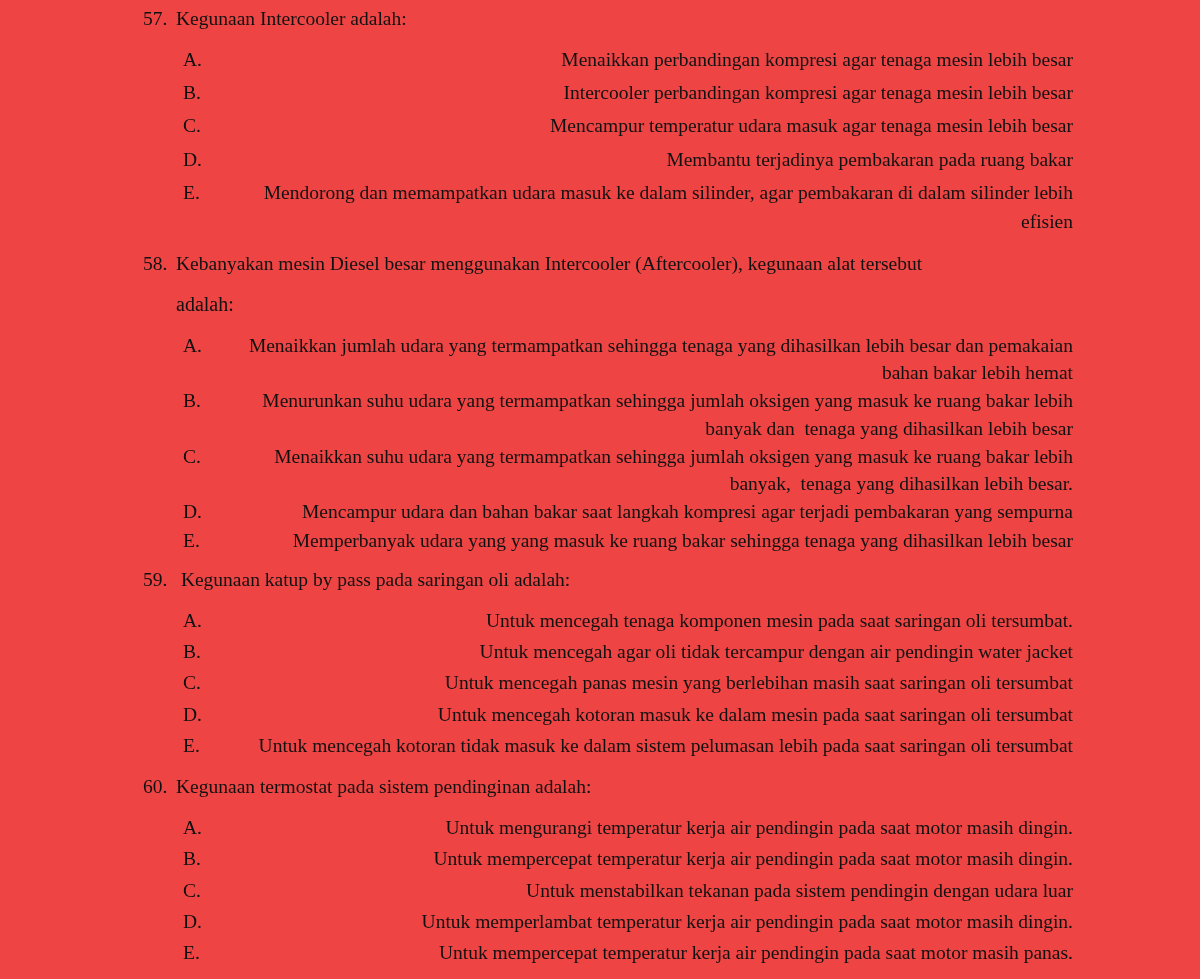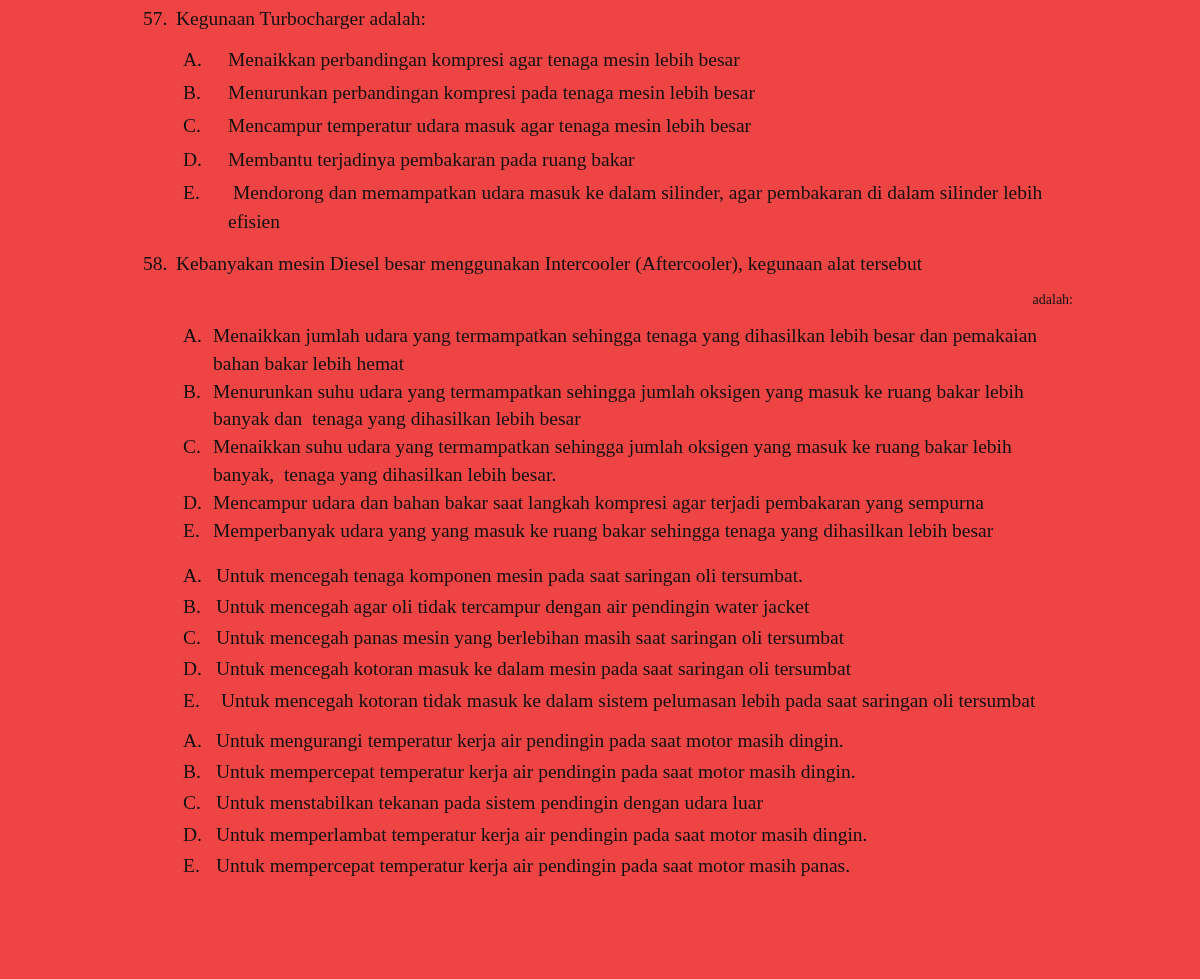--- a/index.html
+++ b/index.html
@@ -44,24 +44,23 @@
   .q-num {
     flex: 0 0 auto;
     min-width: 33px;
     text-align: left;
     white-space: pre;
   }
   .q-text {
     flex: 1 1 auto;
   }
   .q-stem-cont {
-    font-size: 14px;
+    font-size: 20px;
     line-height: 1.58;
     padding-left: 33px;
-    text-align: right;
   }
 
   
   .options {
     margin: 5px 0 0 0;
     padding: 0;
     list-style: none;
   }
   .option {
     display: flex;
@@ -71,20 +70,21 @@
     color: #111111;
     margin-bottom: 2px;
     white-space: pre-wrap;
   }
   .opt-letter {
     flex: 0 0 auto;
     white-space: pre;
   }
   .opt-text {
     flex: 1 1 auto;
+    text-align: right;
   }
 
   
   .q57 .options { margin-left: 40px; }
   .q57 .option { margin-bottom: 4px; line-height: 1.5; }
   .q57 .opt-letter { width: 45px; }
 
   
   .q58 .options { margin-left: 40px; }
   .q58 .option { margin-bottom: 1px; line-height: 1.4; }
@@ -94,49 +94,49 @@
   .q59 .options { margin-left: 40px; }
   .q59 .option { margin-bottom: 3px; line-height: 1.45; }
   .q59 .opt-letter { width: 33px; }
 
   
   .q60 .options { margin-left: 40px; }
   .q60 .option { margin-bottom: 3px; line-height: 1.45; }
   .q60 .opt-letter { width: 33px; }
 
   .q57 { margin-bottom: 13px; }
-  .q58 { margin-bottom: 17px; }
+  .q58 { margin-bottom: 11px; }
   .q59 { margin-bottom: 12px; }
   .q60 { margin-bottom: 0; }
 
   .q58 .q-stem-cont { margin-top: 9px; }
   .q58 .options { margin-top: 11px; }
   .q59 .options { margin-top: 11px; }
   .q60 .options { margin-top: 11px; }
   .q57 .options { margin-top: 10px; }
 </style>
 </head>
 <body>
 
 <div class="page">
   <div class="doc-body">
 
     <div class="question q57">
       <div class="q-stem">
         <span class="q-num">57.</span>
-        <span class="q-text">Kegunaan Turbocharger adalah:</span>
+        <span class="q-text">Kegunaan Intercooler adalah:</span>
       </div>
       <ul class="options">
         <li class="option">
           <span class="opt-letter">A.</span>
           <span class="opt-text">Menaikkan perbandingan kompresi agar tenaga mesin lebih besar</span>
         </li>
         <li class="option">
           <span class="opt-letter">B.</span>
-          <span class="opt-text">Menurunkan perbandingan kompresi pada tenaga mesin lebih besar</span>
+          <span class="opt-text">Intercooler perbandingan kompresi agar tenaga mesin lebih besar</span>
         </li>
         <li class="option">
           <span class="opt-letter">C.</span>
           <span class="opt-text">Mencampur temperatur udara masuk agar tenaga mesin lebih besar</span>
         </li>
         <li class="option">
           <span class="opt-letter">D.</span>
           <span class="opt-text">Membantu terjadinya pembakaran pada ruang bakar</span>
         </li>
         <li class="option">
@@ -170,20 +170,24 @@
           <span class="opt-text">Mencampur udara dan bahan bakar saat langkah kompresi agar terjadi pembakaran yang sempurna</span>
         </li>
         <li class="option">
           <span class="opt-letter">E.</span>
           <span class="opt-text">Memperbanyak udara yang yang masuk ke ruang bakar sehingga tenaga yang dihasilkan lebih besar</span>
         </li>
       </ul>
     </div>
 
     <div class="question q59">
+      <div class="q-stem">
+        <span class="q-num">59.</span>
+        <span class="q-text"> Kegunaan katup by pass pada saringan oli adalah:</span>
+      </div>
       <ul class="options">
         <li class="option">
           <span class="opt-letter">A.</span>
           <span class="opt-text">Untuk mencegah tenaga komponen mesin pada saat saringan oli tersumbat.</span>
         </li>
         <li class="option">
           <span class="opt-letter">B.</span>
           <span class="opt-text">Untuk mencegah agar oli tidak tercampur dengan air pendingin water jacket</span>
         </li>
         <li class="option">
@@ -195,20 +199,24 @@
           <span class="opt-text">Untuk mencegah kotoran masuk ke dalam mesin pada saat saringan oli tersumbat</span>
         </li>
         <li class="option">
           <span class="opt-letter">E.</span>
           <span class="opt-text"> Untuk mencegah kotoran tidak masuk ke dalam sistem pelumasan lebih pada saat saringan oli tersumbat</span>
         </li>
       </ul>
     </div>
 
     <div class="question q60">
+      <div class="q-stem">
+        <span class="q-num">60.</span>
+        <span class="q-text">Kegunaan termostat pada sistem pendinginan adalah:</span>
+      </div>
       <ul class="options">
         <li class="option">
           <span class="opt-letter">A.</span>
           <span class="opt-text">Untuk mengurangi temperatur kerja air pendingin pada saat motor masih dingin.</span>
         </li>
         <li class="option">
           <span class="opt-letter">B.</span>
           <span class="opt-text">Untuk mempercepat temperatur kerja air pendingin pada saat motor masih dingin.</span>
         </li>
         <li class="option">

